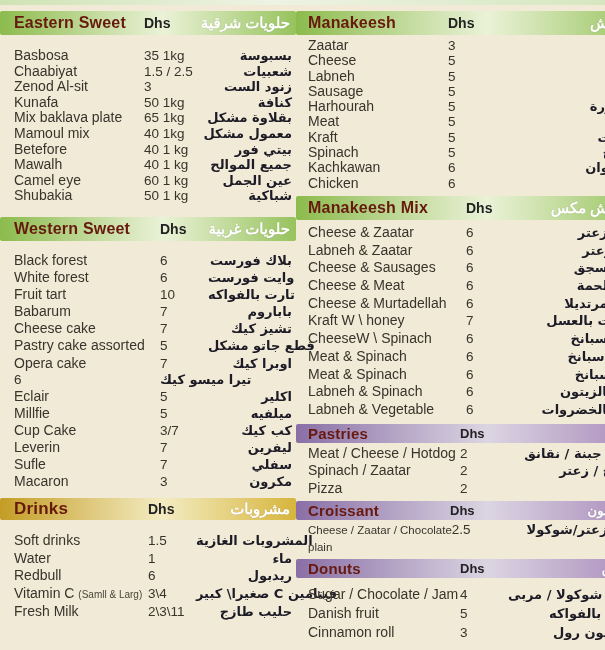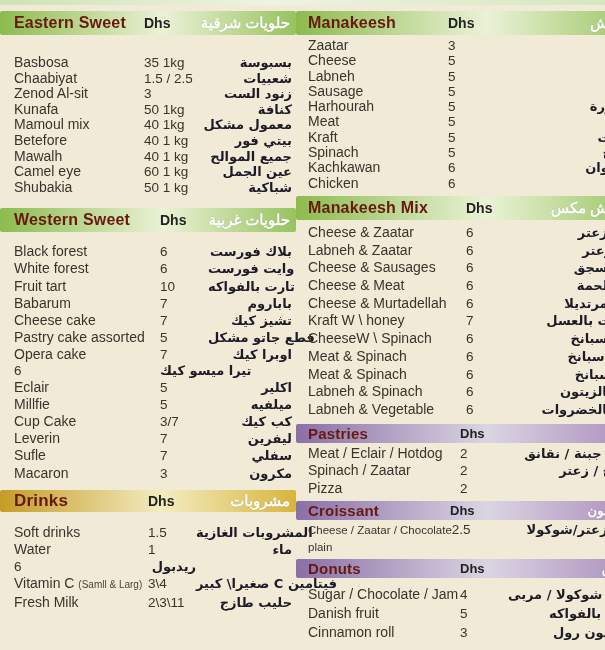--- a/index.html
+++ b/index.html
@@ -58,21 +58,21 @@
 
 <div class="top-strip"></div>
 <div class="columns">
   <div class="col col-left" id="col-left">
       <section class="menu-section" style="margin-top: 4px; --namew: 130px; --rowh: 15.6px;">
         <div class="hdr hdr-green" style="background: linear-gradient(90deg, rgb(140, 187, 77) 0%, rgb(234, 242, 215) 55%, rgb(151, 195, 93) 100%);">
           <span class="t">Eastern Sweet</span>
           <span class="dhs">Dhs</span>
           <span class="ar">حلويات شرقية</span>
         </div>
-        <div class="rows" style="padding-top: 20px;">
+        <div class="rows" style="padding-top: 13px;">
           <div class="row">
             <span class="nm"><span>Basbosa</span></span>
             <span class="pr">35 1kg</span>
             <span class="ar">بسبوسة</span>
           </div>
           <div class="row">
             <span class="nm"><span>Chaabiyat</span></span>
             <span class="pr">1.5 / 2.5</span>
             <span class="ar">شعبيات</span>
           </div>
@@ -80,20 +80,25 @@
             <span class="nm"><span>Zenod Al-sit</span></span>
             <span class="pr">3</span>
             <span class="ar">زنود الست</span>
           </div>
           <div class="row">
             <span class="nm"><span>Kunafa</span></span>
             <span class="pr">50 1kg</span>
             <span class="ar">كنافة</span>
           </div>
           <div class="row">
+            <span class="nm"><span>Mix baklava plate</span></span>
+            <span class="pr">65 1kg</span>
+            <span class="ar">بقلاوة مشكل</span>
+          </div>
+          <div class="row">
             <span class="nm"><span>Mamoul mix</span></span>
             <span class="pr">40 1kg</span>
             <span class="ar">معمول مشكل</span>
           </div>
           <div class="row">
             <span class="nm"><span>Betefore</span></span>
             <span class="pr">40 1 kg</span>
             <span class="ar">بيتي فور</span>
           </div>
           <div class="row">
@@ -202,20 +207,21 @@
             <span class="nm"><span>Soft drinks</span></span>
             <span class="pr">1.5</span>
             <span class="ar">المشروبات الغازية</span>
           </div>
           <div class="row">
             <span class="nm"><span>Water</span></span>
             <span class="pr">1</span>
             <span class="ar">ماء</span>
           </div>
           <div class="row">
+            <span class="nm"><span>Redbull</span></span>
             <span class="pr">6</span>
             <span class="ar">ريدبول</span>
           </div>
           <div class="row">
             <span class="nm"><span>Vitamin C</span> <span class="note">(Samll &amp; Larg)</span></span>
             <span class="pr">3\4</span>
             <span class="ar">فيتامين C صغيرا\ كبير</span>
           </div>
           <div class="row">
             <span class="nm"><span>Fresh Milk</span></span>
@@ -351,21 +357,21 @@
         </div>
       </section>
       <section class="menu-section" style="margin-top: 5px; --namew: 152px; --rowh: 17.6px;">
         <div class="hdr hdr-purple" style="background: linear-gradient(90deg, rgb(138, 111, 166) 0%, rgb(219, 213, 226) 55%, rgb(168, 136, 186) 100%);">
           <span class="t">Pastries</span>
           <span class="dhs">Dhs</span>
           <span class="ar">فطائر</span>
         </div>
         <div class="rows" style="padding-top: 2px;">
           <div class="row">
-            <span class="nm"><span>Meat / Eclair / Hotdog</span></span>
+            <span class="nm"><span>Meat / Cheese / Hotdog</span></span>
             <span class="pr">2</span>
             <span class="ar">لحم / جبنة / نقانق</span>
           </div>
           <div class="row">
             <span class="nm"><span>Spinach / Zaatar</span></span>
             <span class="pr">2</span>
             <span class="ar">سبانخ / زعتر</span>
           </div>
           <div class="row">
             <span class="nm"><span>Pizza</span></span>

